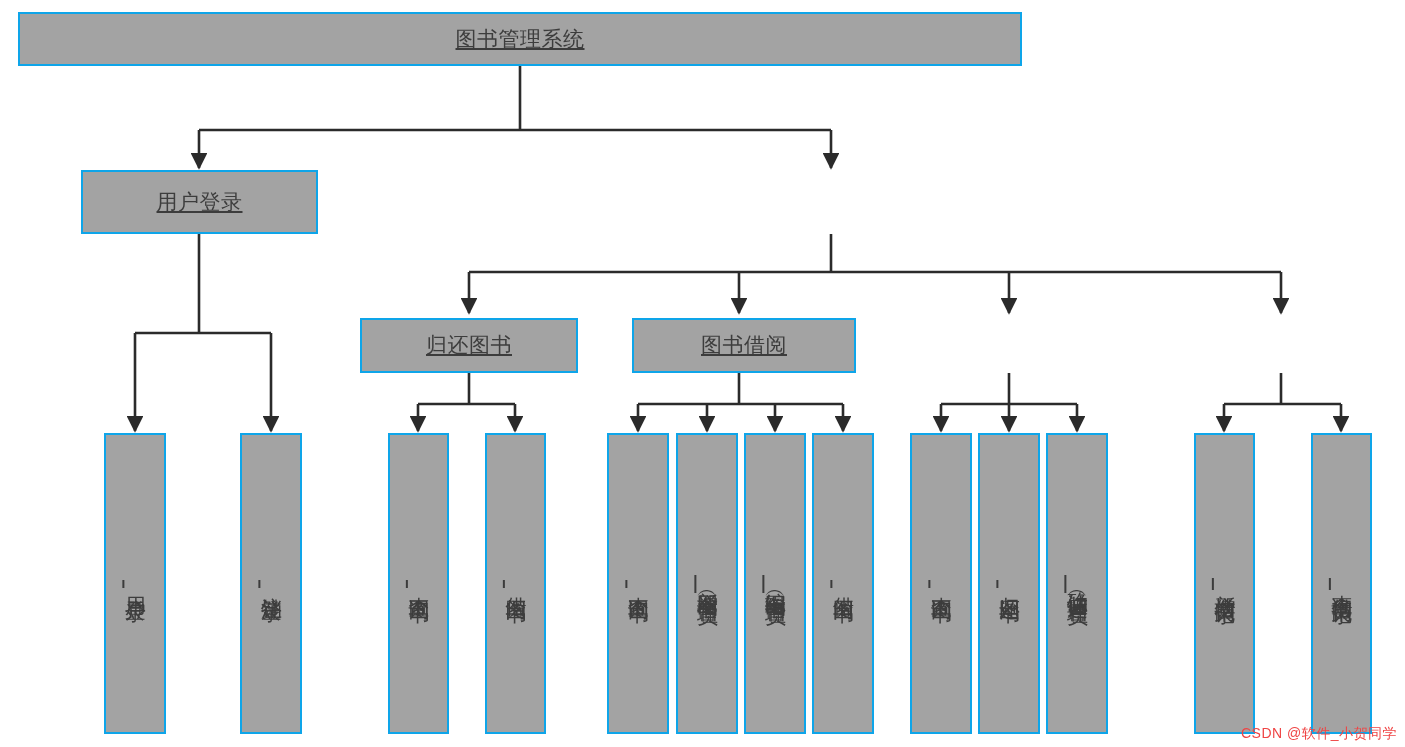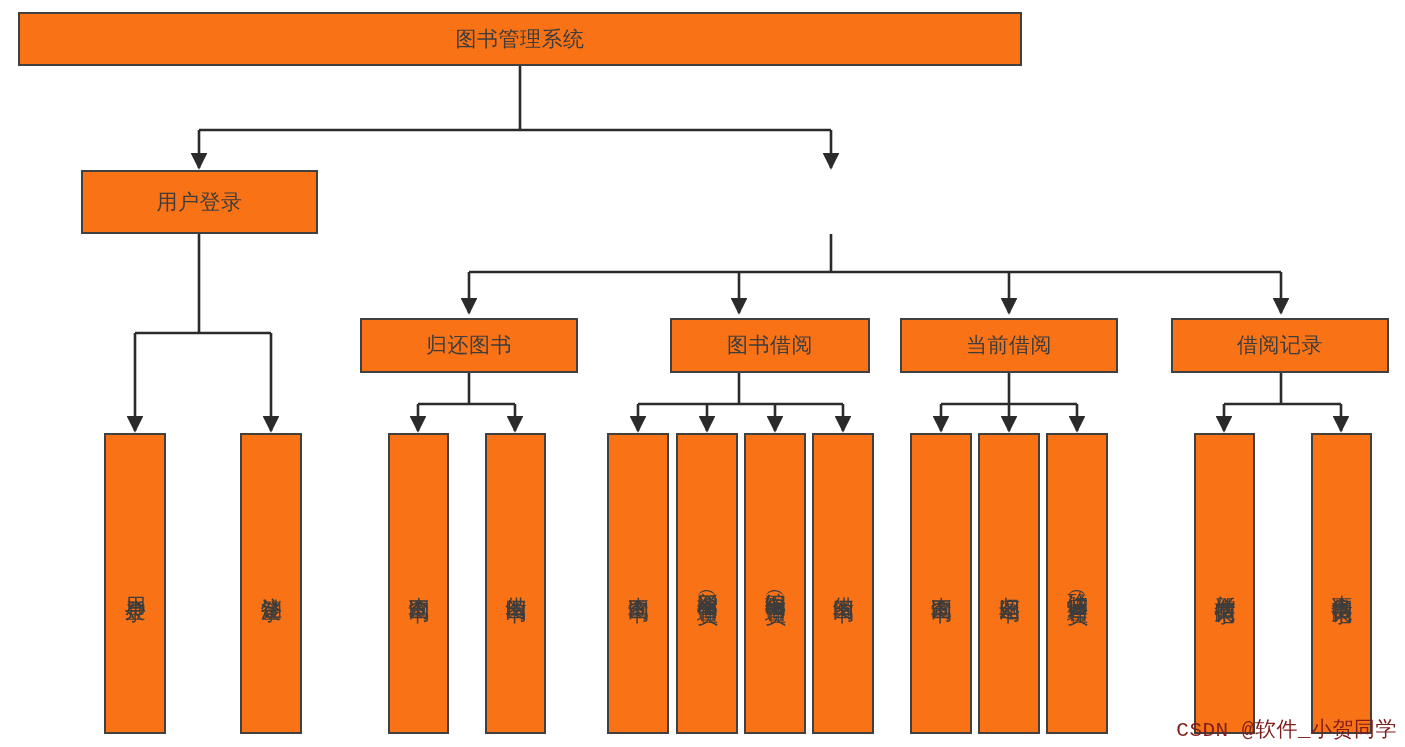--- a/index.html
+++ b/index.html
@@ -20,27 +20,28 @@
   #edges {
     position: absolute;
     left: 0;
     top: 0;
     width: 1405px;
     height: 747px;
   }
   .node {
     position: absolute;
     box-sizing: border-box;
-    border: 2px solid #404040;
-    background: #f97316;
+    border: 2px solid #0ea5e9;
+    background: #a3a3a3;
     color: #3c3c3c;
     display: flex;
     align-items: center;
     justify-content: center;
     z-index: 2;
+    text-decoration: underline;
   }
   .node .label {
     font-size: 21px;
     line-height: 1.15;
     letter-spacing: 0.5px;
     white-space: nowrap;
     color: #3d3d3d;
   }
   
   .node.vertical {
@@ -53,26 +54,25 @@
     font-size: 21px;
     line-height: 1.18;
     letter-spacing: 2px;
     white-space: nowrap;
     max-height: 268px;
   }
   .watermark {
     position: absolute;
     right: 8px;
     bottom: 4px;
-    font-size: 21px;
-    color: #7f1d1d;
+    font-size: 14px;
+    color: #ef4444;
     white-space: nowrap;
     z-index: 3;
     letter-spacing: 0.5px;
-    font-family: Liberation Mono, monospace;
   }
 </style>
 </head>
 <body>
 
 <div id="canvas">
 
   <svg id="edges" viewBox="0 0 1405 747" xmlns="http://www.w3.org/2000/svg">
     <defs>
       <marker id="arrow" viewBox="0 0 10 10" refX="9" refY="5" markerWidth="6.5" markerHeight="6.5" orient="auto-start-reverse">
@@ -127,28 +127,22 @@
     <span class="label">图书管理系统</span>
   </div>
 
   <div class="node" style="left:81px; top:170px; width:237px; height:64px;">
     <span class="label">用户登录</span>
   </div>
 
   <div class="node" style="left:360px; top:318px; width:218px; height:55px;">
     <span class="label">归还图书</span>
   </div>
-  <div class="node" style="left:670px; top:318px; width:200px; height:55px;">
+  <div class="node" style="left:632px; top:318px; width:224px; height:55px;">
     <span class="label">图书借阅</span>
-  </div>
-  <div class="node" style="left:900px; top:318px; width:218px; height:55px;">
-    <span class="label">当前借阅</span>
-  </div>
-  <div class="node" style="left:1171px; top:318px; width:218px; height:55px;">
-    <span class="label">借阅记录</span>
   </div>
 
   <div class="node vertical" style="left:104px; top:433px; width:62px; height:301px;">
     <span class="label">用户登录</span>
   </div>
   <div class="node vertical" style="left:240px; top:433px; width:62px; height:301px;">
     <span class="label">注销登录</span>
   </div>
 
   <div class="node vertical" style="left:388px; top:433px; width:61px; height:301px;">

